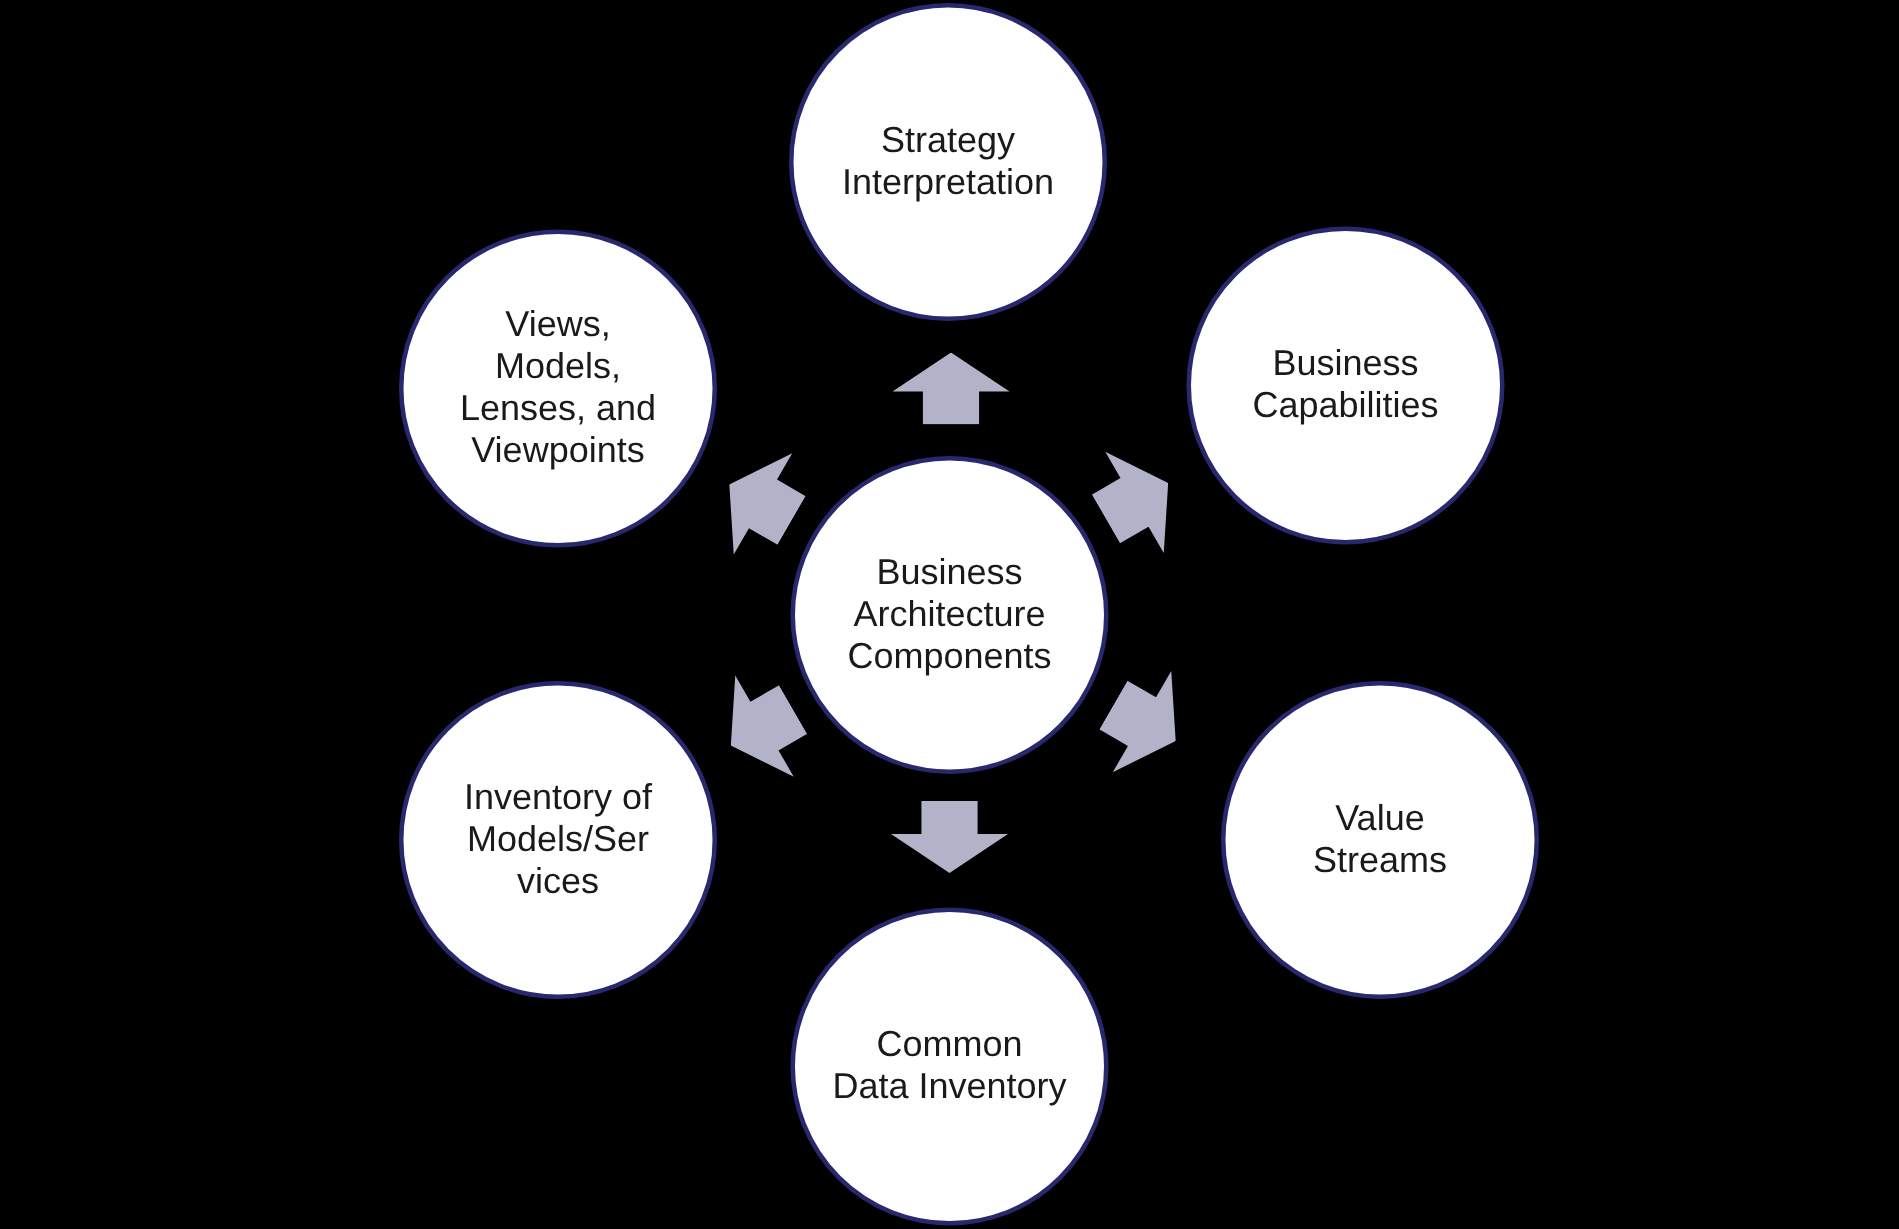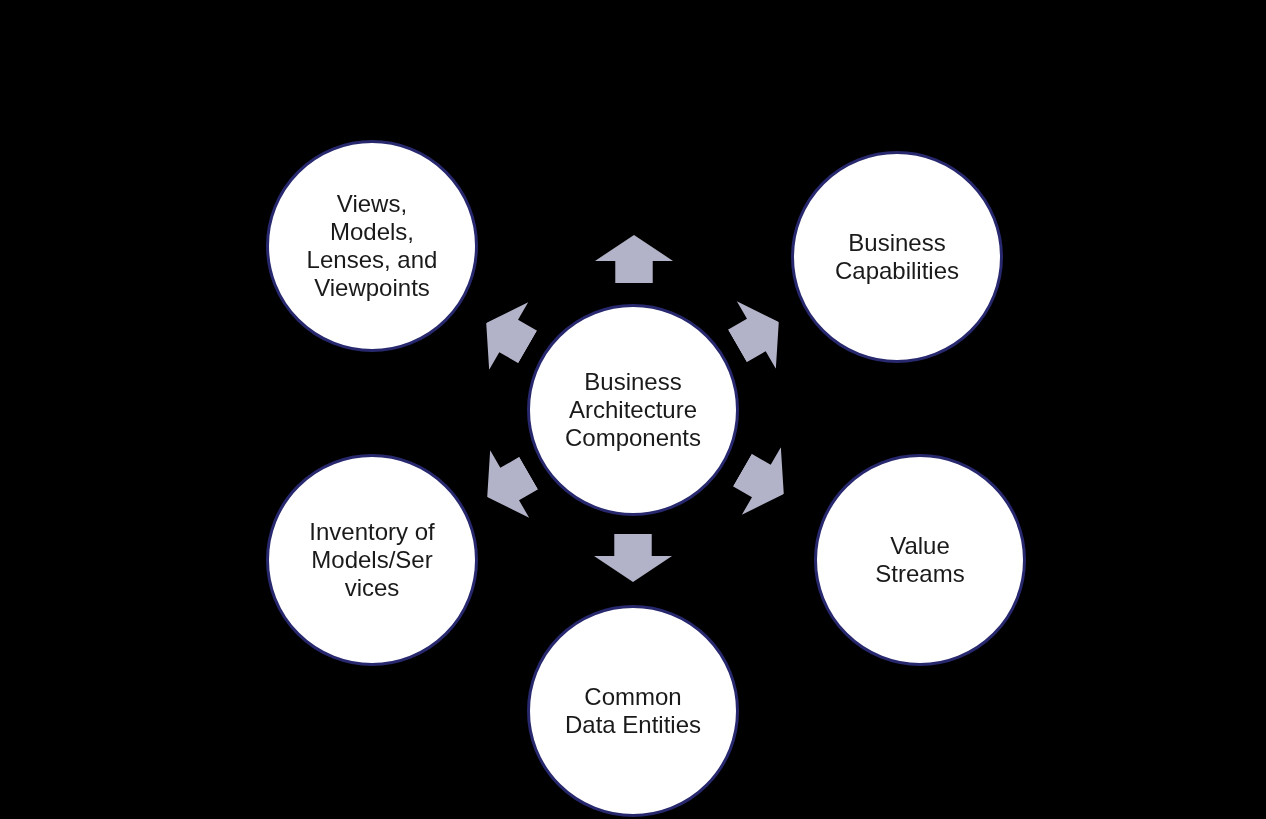--- a/index.html
+++ b/index.html
@@ -33,21 +33,21 @@
     font-size: 24px;
     line-height: 28px;
     color: var(--text, #1a1a1a);
   }
   .pos-center       { left: 527px; top: 304px; }
   .pos-top          { left: 526px; top: 2px;   }
   .pos-top-right    { left: 791px; top: 151px; }
   .pos-bottom-right { left: 814px; top: 454px; }
   .pos-bottom       { left: 527px; top: 605px; }
   .pos-bottom-left  { left: 266px; top: 454px; }
-  .pos-top-left     { left: 266px; top: 140px; justify-content: center; }
+  .pos-top-left     { left: 266px; top: 153px; justify-content: center; }
 
   .arrow {
     position: absolute;
     width: 78px;
     height: 48px;
     background: var(--arrow, #B2B2C8);
     clip-path: polygon(50% 0, 100% 54%, 74% 54%, 74% 100%, 26% 100%, 26% 54%, 0 54%);
   }
   .arrow-up         { left: 595px; top: 235px; transform: rotate(0deg); }
   .arrow-up-right   { left: 719px; top: 310px; transform: rotate(60deg); }
@@ -60,34 +60,38 @@
 <body>
 
 <div class="canvas">
 
   <div class="node pos-center">
     <span class="label">Business
 Architecture
 Components</span>
   </div>
 
+  <div class="node pos-top">
+    <span class="label">Strategy
+Interpretation</span>
+  </div>
 
   <div class="node pos-top-right">
     <span class="label">Business
 Capabilities</span>
   </div>
 
   <div class="node pos-bottom-right">
     <span class="label">Value
 Streams</span>
   </div>
 
   <div class="node pos-bottom">
     <span class="label">Common
-Data Entities</span>
+Data Inventory</span>
   </div>
 
   <div class="node pos-bottom-left">
     <span class="label">Inventory of
 Models/Ser
 vices</span>
   </div>
 
   <div class="node pos-top-left">
     <span class="label">Views,

